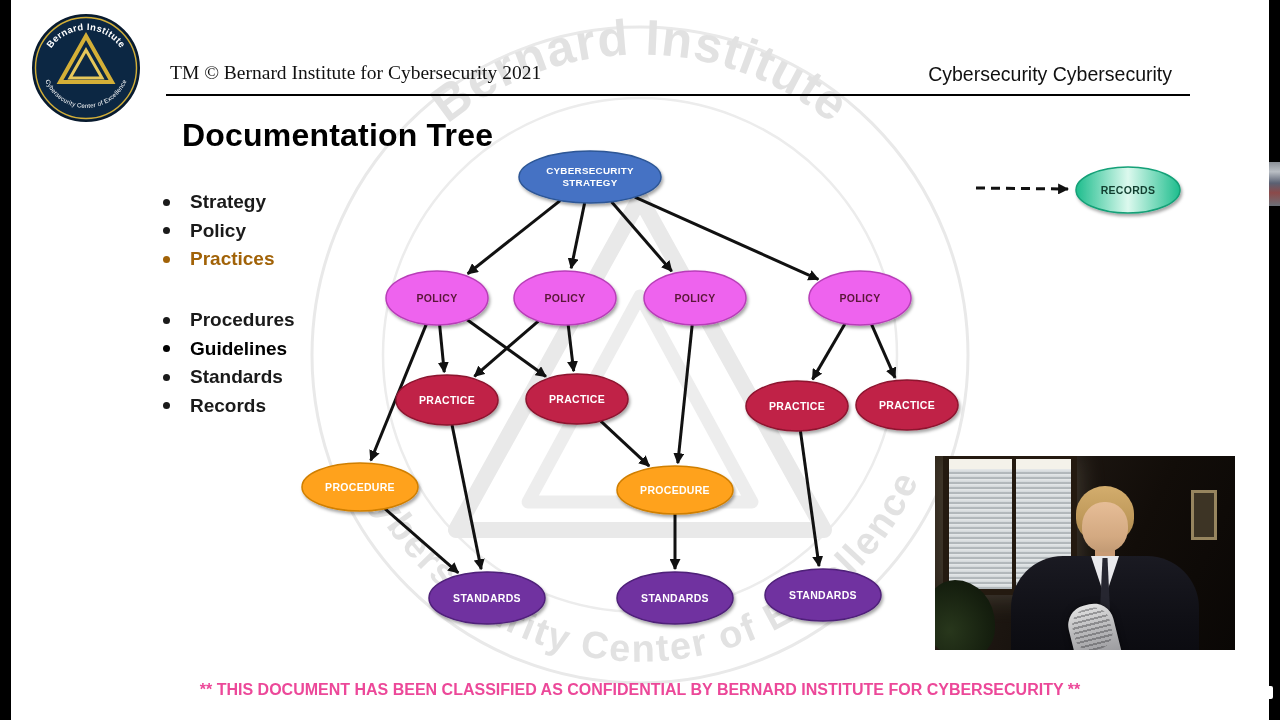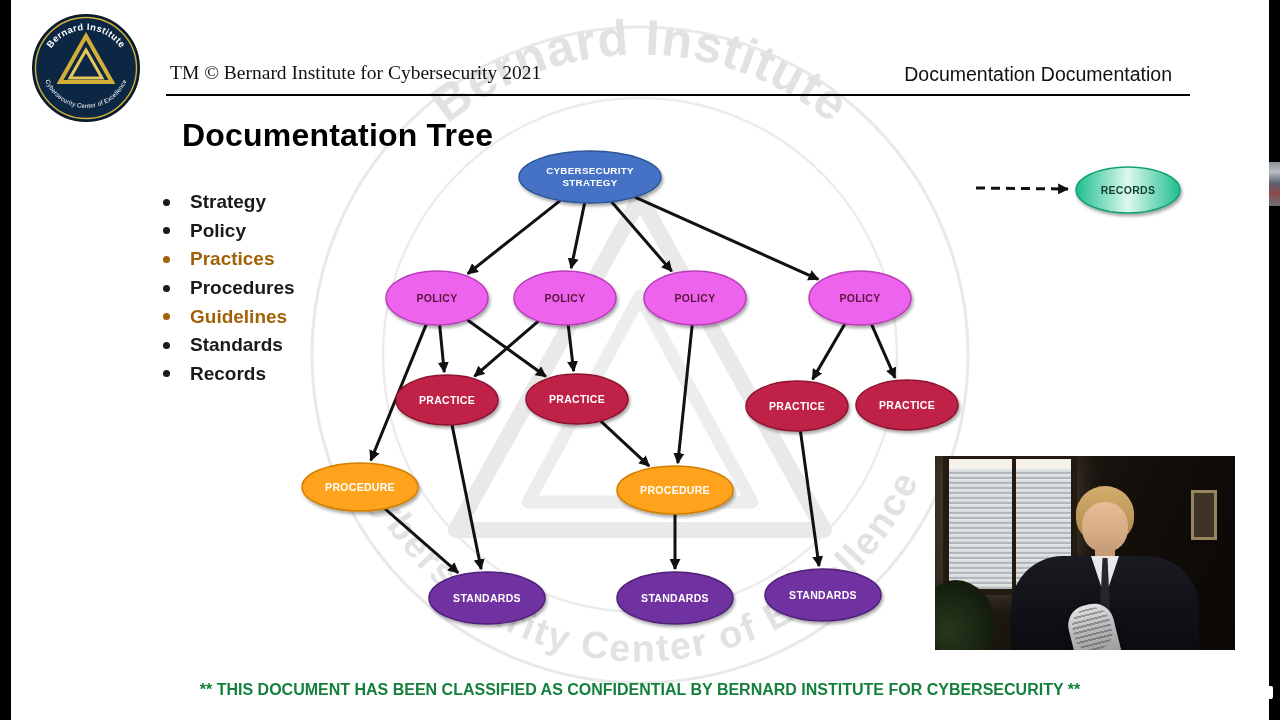--- a/index.html
+++ b/index.html
@@ -26,21 +26,21 @@
   #hdr-rule{position:absolute;left:166px;top:94px;width:1024px;height:2px;background:#000;z-index:4;}
 
   #slide-title{position:absolute;left:166px;top:101px;margin:16px;font-size:32px;font-weight:700;
     letter-spacing:.2px;color:#000;z-index:4;}
 
   .bullets{position:absolute;left:163px;top:188px;margin:0;padding:0;list-style:none;z-index:4;}
   .bullets li{display:flex;align-items:center;height:28.6px;font-size:19px;font-weight:700;color:#1a1a1a;}
   .bullets .dot{width:7px;height:7px;border-radius:50%;background:currentColor;margin-right:20px;flex:0 0 auto;}
 
   #footer{position:absolute;left:0;right:0;top:681px;text-align:center;font-size:16px;
-    font-weight:700;color:#15803d;z-index:4;}
+    font-weight:700;color:#ec4899;z-index:4;}
 
   
   #diagram{position:absolute;left:0;top:0;z-index:3;font-family:"Liberation Sans",sans-serif;}
 
   
   .webcam{position:absolute;left:935px;top:456px;width:300px;height:194px;overflow:hidden;
     background:#0e0b08;z-index:6;}
   .wc-wall{position:absolute;inset:0;
     background:linear-gradient(115deg,#2c2318 0%,#1b1510 38%,#120d09 62%,#0a0705 100%);}
   .wc-window{position:absolute;left:8px;top:0;width:122px;height:130px;border:6px solid #241a10;
@@ -105,43 +105,43 @@
   <polygon points="56,38 40,66 72,66" fill="none" stroke="#e6c75a" stroke-width="3"></polygon>
   <text font-size="9.4" font-weight="700" fill="#ffffff" letter-spacing=".4">
     <textPath href="#logoTop" startOffset="50%" text-anchor="middle">Bernard Institute</textPath>
   </text>
   <text font-size="6.2" fill="#ffffff" letter-spacing=".2">
     <textPath href="#logoBot" startOffset="50%" text-anchor="middle">Cybersecurity Center of Excellence</textPath>
   </text>
 </svg>
 
 <div id="hdr-left">TM © Bernard Institute for Cybersecurity 2021</div>
-<div id="hdr-right">Documentation Documentation</div>
+<div id="hdr-right">Cybersecurity Cybersecurity</div>
 <div id="hdr-rule"></div>
 
 <h1 id="slide-title">Documentation Tree</h1>
 
 <ul class="bullets">
   <li style="color: rgb(26, 26, 26);">
       <span class="dot"></span>
       <span>Strategy</span>
     </li>
   <li style="color: rgb(26, 26, 26);">
       <span class="dot"></span>
       <span>Policy</span>
     </li>
   <li style="color: #a16207;">
       <span class="dot"></span>
       <span>Practices</span>
     </li>
-  <li style="color: rgb(26, 26, 26);">
+  <li style="color: rgb(26, 26, 26); margin-top: 32px;">
       <span class="dot"></span>
       <span>Procedures</span>
     </li>
-  <li style="color: #a16207;">
+  <li style="color: #000000;">
       <span class="dot"></span>
       <span>Guidelines</span>
     </li>
   <li style="color: rgb(26, 26, 26);">
       <span class="dot"></span>
       <span>Standards</span>
     </li>
   <li style="color: rgb(26, 26, 26);">
       <span class="dot"></span>
       <span>Records</span>

